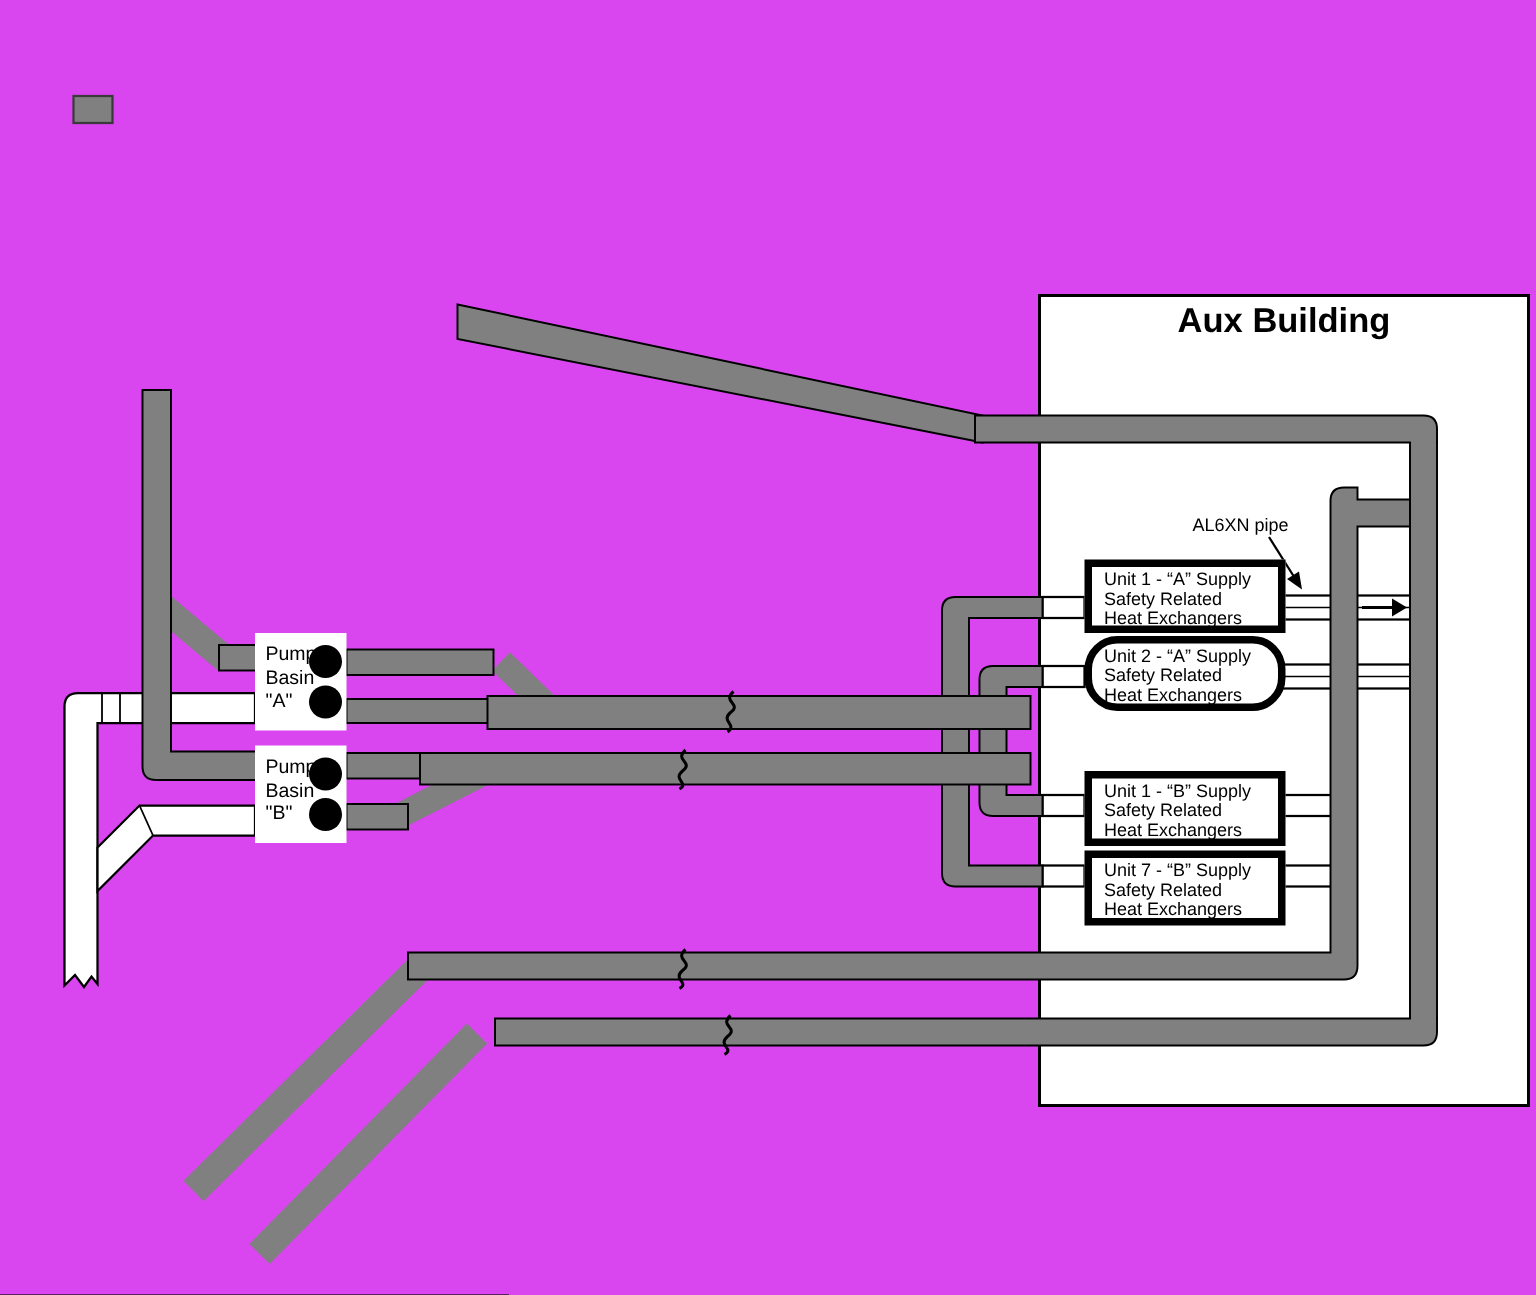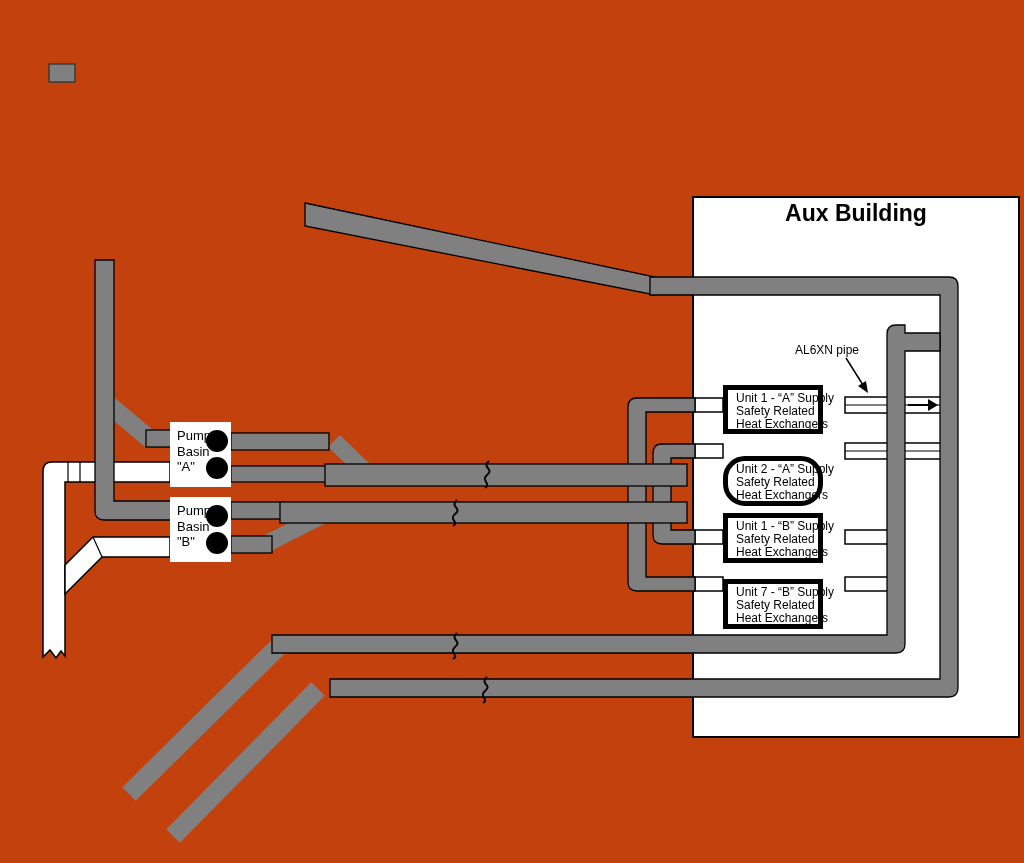--- a/index.html
+++ b/index.html
@@ -1,25 +1,25 @@
 <!DOCTYPE html>
 <html><head>
 <meta charset="utf-8">
 <style>
   html,body{margin:0;padding:0;background:#000;}
-  #canvas{position:relative;width:1024px;height:863px;background:#c2410c;overflow:hidden;
+  #canvas{position:relative;width:1024px;height:863px;background:#d946ef;overflow:hidden;
           font-family:"Liberation Sans", sans-serif;}
   #pipes{position:absolute;left:0;top:0;}
   .abs{position:absolute;}
   .bldg-title{left:693px;top:200px;width:326px;text-align:center;
               font-size:23px;font-weight:bold;color:#000;}
   .al6xn{left:795px;top:343px;font-size:12px;color:#000;white-space:nowrap;}
-  .hx-box{left:723px;width:100px;height:50px;background:#fff;border:5px solid #000;
+  .hx-box{left:723px;width:134px;height:50px;background:#fff;border:5px solid #000;
           box-sizing:border-box;color:#000;font-size:12px;line-height:13.2px;
-          padding:2px 0 0 8px;margin-top:12px;}
+          padding:2px 0 0 8px;}
   .hx-box span{display:block;white-space:nowrap;}
   .basin{left:170px;width:61px;height:65px;background:#fff;color:#000;
          font-size:13px;line-height:15.5px;padding:6px 0 0 7px;box-sizing:border-box;}
   .basin span{display:block;white-space:nowrap;}
   .pump-dot{position:absolute;width:22px;height:22px;border-radius:50%;background:#000;}
 </style>
 </head>
 <body>
 
 <div id="canvas">
@@ -107,26 +107,26 @@
 
   <div class="abs bldg-title">Aux Building</div>
 
   <div class="abs al6xn">AL6XN pipe</div>
 
   <div class="abs hx-box" style="top:373px;height:49px;">
     <span>Unit 1 - “A” Supply</span>
     <span>Safety Related</span>
     <span>Heat Exchangers</span>
   </div>
-  <div class="abs hx-box" style="top:444px;border-radius:22px;">
+  <div class="abs hx-box" style="top:424px;border-radius:22px;">
     <span>Unit 2 - “A” Supply</span>
     <span>Safety Related</span>
     <span>Heat Exchangers</span>
   </div>
-  <div class="abs hx-box" style="top:501px;">
+  <div class="abs hx-box" style="top:514px;">
     <span>Unit 1 - “B” Supply</span>
     <span>Safety Related</span>
     <span>Heat Exchangers</span>
   </div>
   <div class="abs hx-box" style="top:567px;">
     <span>Unit 7 - “B” Supply</span>
     <span>Safety Related</span>
     <span>Heat Exchangers</span>
   </div>
 

